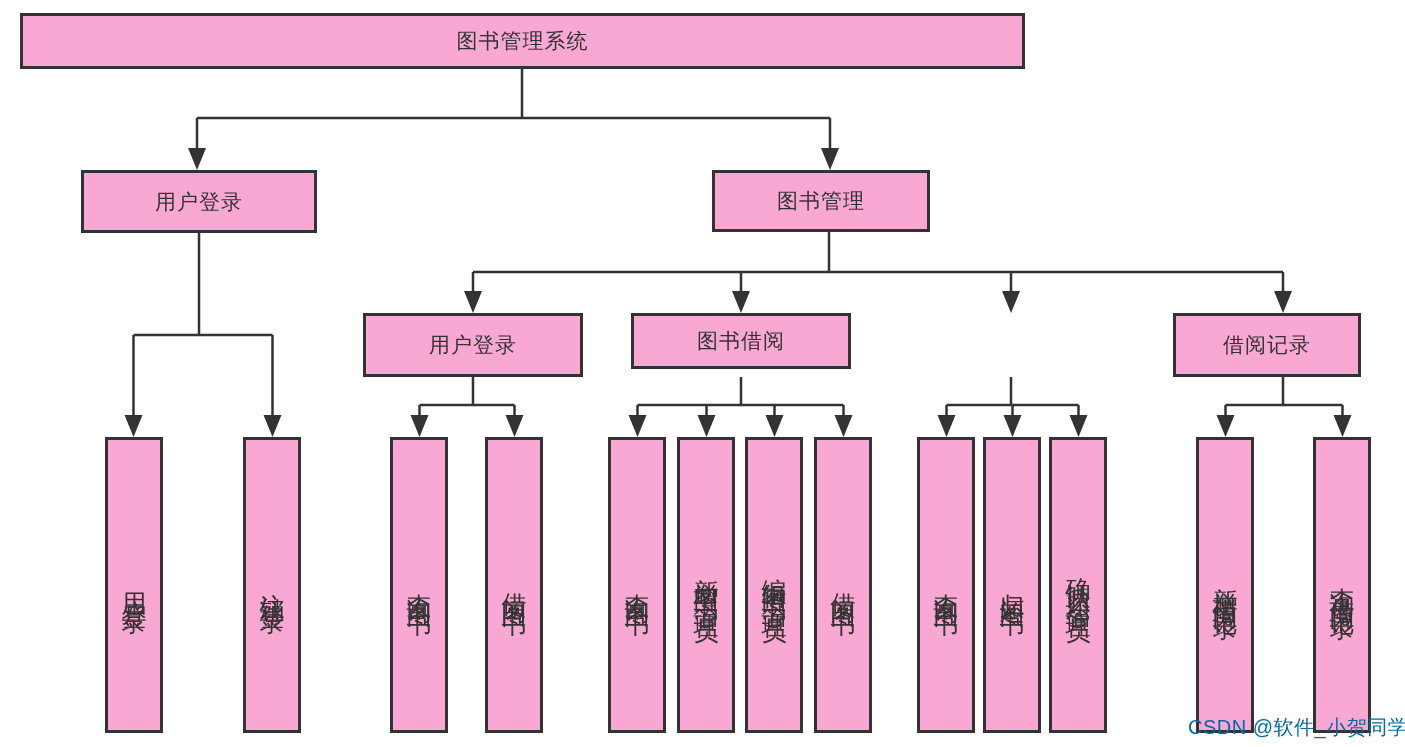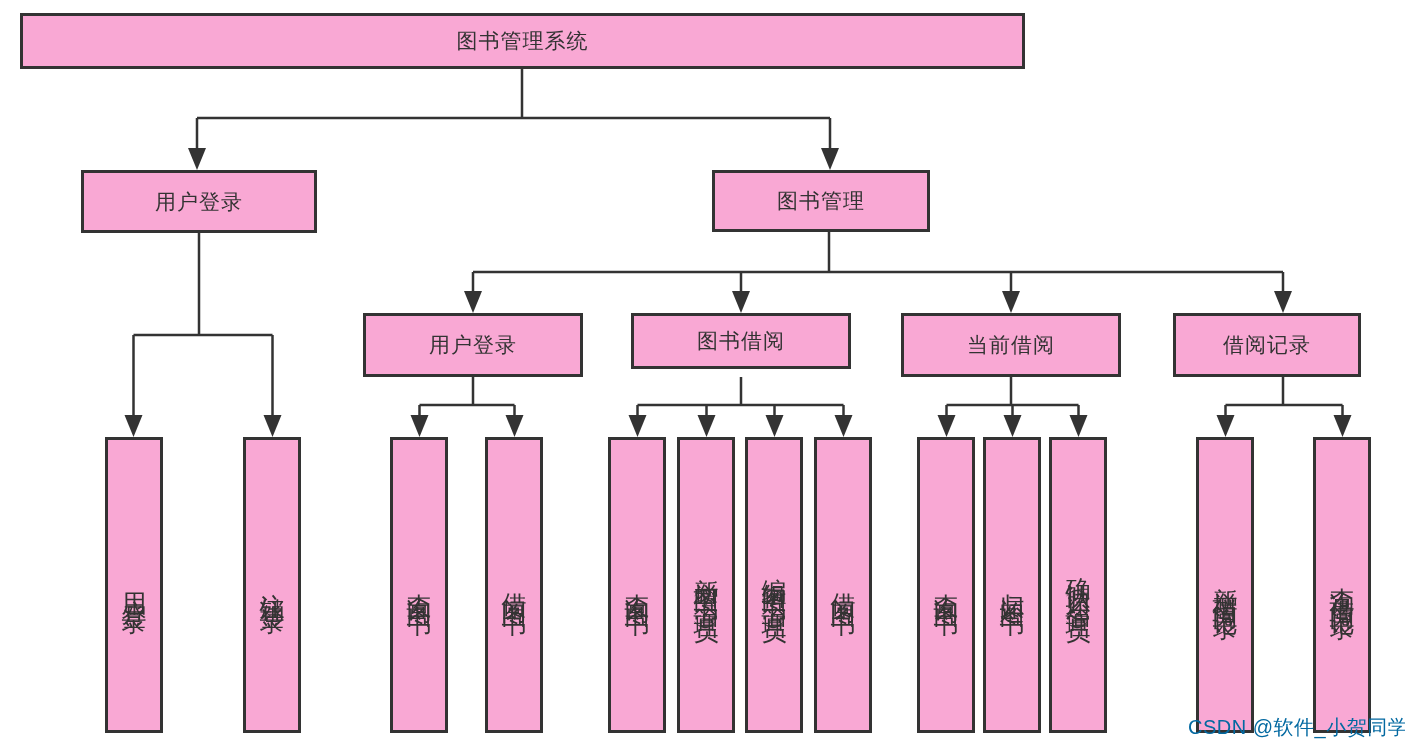--- a/index.html
+++ b/index.html
@@ -112,23 +112,20 @@
   <div class="node hbox" style="left:712px;top:170px;width:218px;height:62px">
     <span>图书管理</span>
   </div>
 
   <div class="node hbox" style="left:363px;top:313px;width:220px;height:64px">
     <span>用户登录</span>
   </div>
   <div class="node hbox" style="left:631px;top:313px;width:220px;height:56px">
     <span>图书借阅</span>
   </div>
-  <div class="node hbox" style="left:901px;top:313px;width:220px;height:64px">
-    <span>当前借阅</span>
-  </div>
   <div class="node hbox" style="left:1173px;top:313px;width:188px;height:64px">
     <span>借阅记录</span>
   </div>
 
   <div class="node vbox" style="left:105px;top:437px;width:58px;height:296px">
     <span>用户登录</span>
   </div>
   <div class="node vbox" style="left:243px;top:437px;width:58px;height:296px">
     <span>注销登录</span>
   </div>

